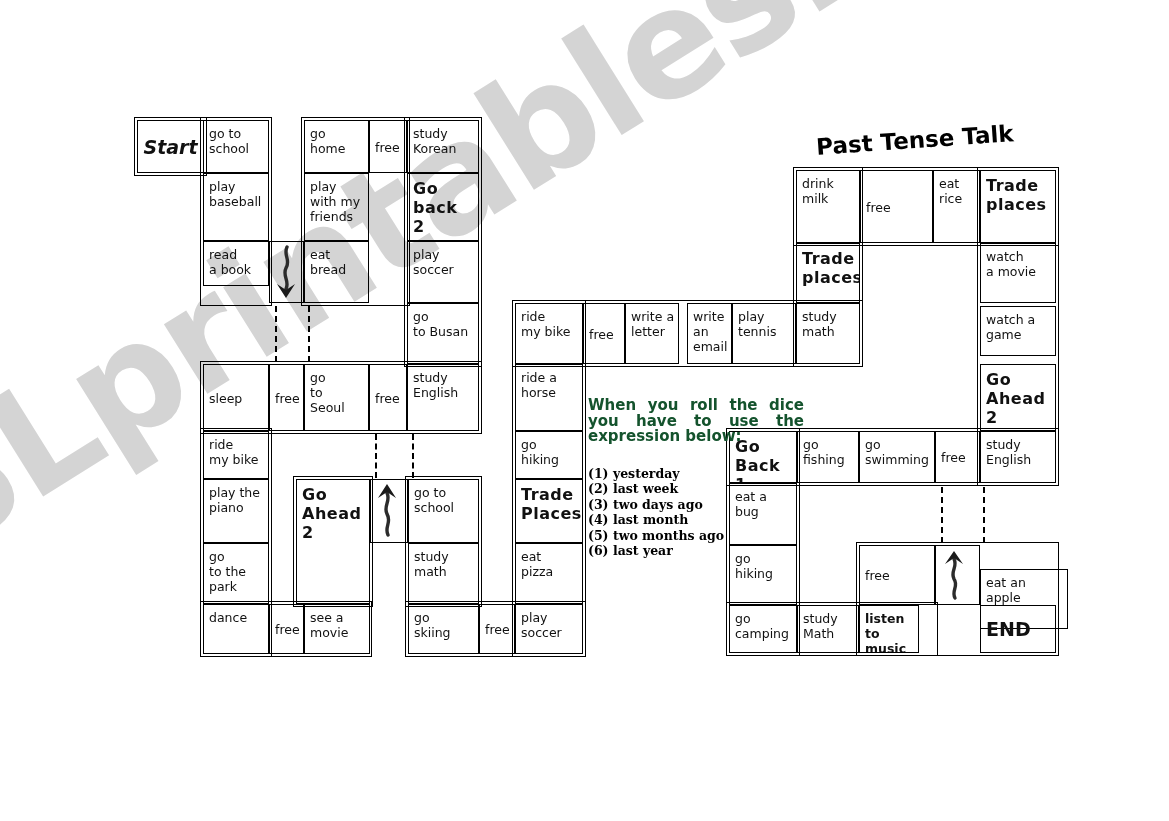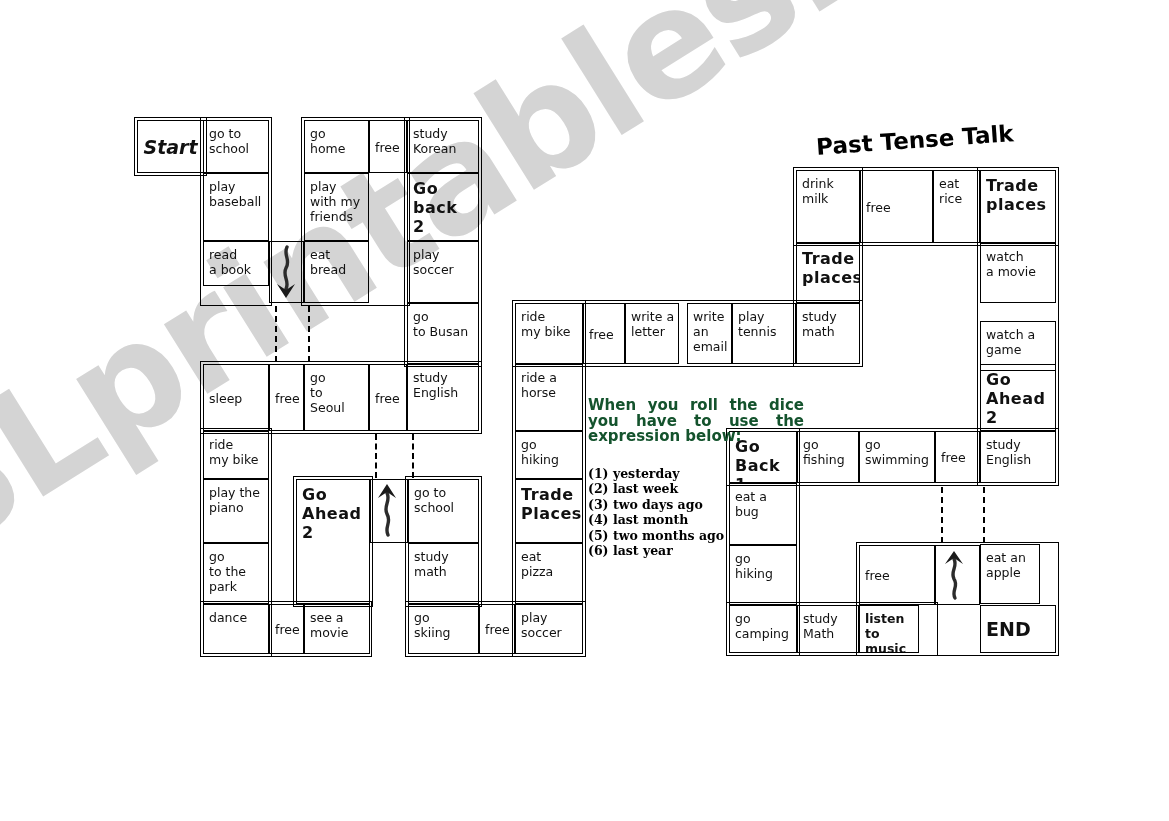--- a/index.html
+++ b/index.html
@@ -370,21 +370,21 @@
 places</span>
       </div>
       <div class="cell bold va-top" style="left: 796px; top: 243px; width: 64px; height: 60px;">
         <span class="txt">Trade
 places</span>
       </div>
       <div class="cell va-top" style="left: 980px; top: 243px; width: 76px; height: 60px;">
         <span class="txt">watch
 a movie</span>
       </div>
-      <div class="cell va-top" style="left: 980px; top: 321px; width: 76px; height: 50px;">
+      <div class="cell va-top" style="left: 980px; top: 306px; width: 76px; height: 50px;">
         <span class="txt">watch a
 game</span>
       </div>
       <div class="cell bold va-top" style="left: 980px; top: 364px; width: 76px; height: 67px;">
         <span class="txt">Go
 Ahead
 2</span>
       </div>
       <div class="cell va-top" style="left: 980px; top: 431px; width: 76px; height: 52px;">
         <span class="txt">study
@@ -410,21 +410,21 @@
 bug</span>
       </div>
       <div class="cell va-top" style="left: 729px; top: 545px; width: 68px; height: 60px;">
         <span class="txt">go
 hiking</span>
       </div>
       <div class="cell va-mid" style="left: 859px; top: 545px; width: 76px; height: 60px;">
         <span class="txt">free</span>
       </div>
       <div class="cell " style="left: 935px; top: 545px; width: 45px; height: 60px;"></div>
-      <div class="cell va-top" style="left: 980px; top: 544px; width: 60px; height: 60px;">
+      <div class="cell va-top" style="left: 980px; top: 569px; width: 88px; height: 60px;">
         <span class="txt">eat an
 apple</span>
       </div>
       <div class="cell va-top" style="left: 729px; top: 605px; width: 68px; height: 48px;">
         <span class="txt">go
 camping</span>
       </div>
       <div class="cell va-top" style="left: 797px; top: 605px; width: 62px; height: 48px;">
         <span class="txt">study
 Math</span>

